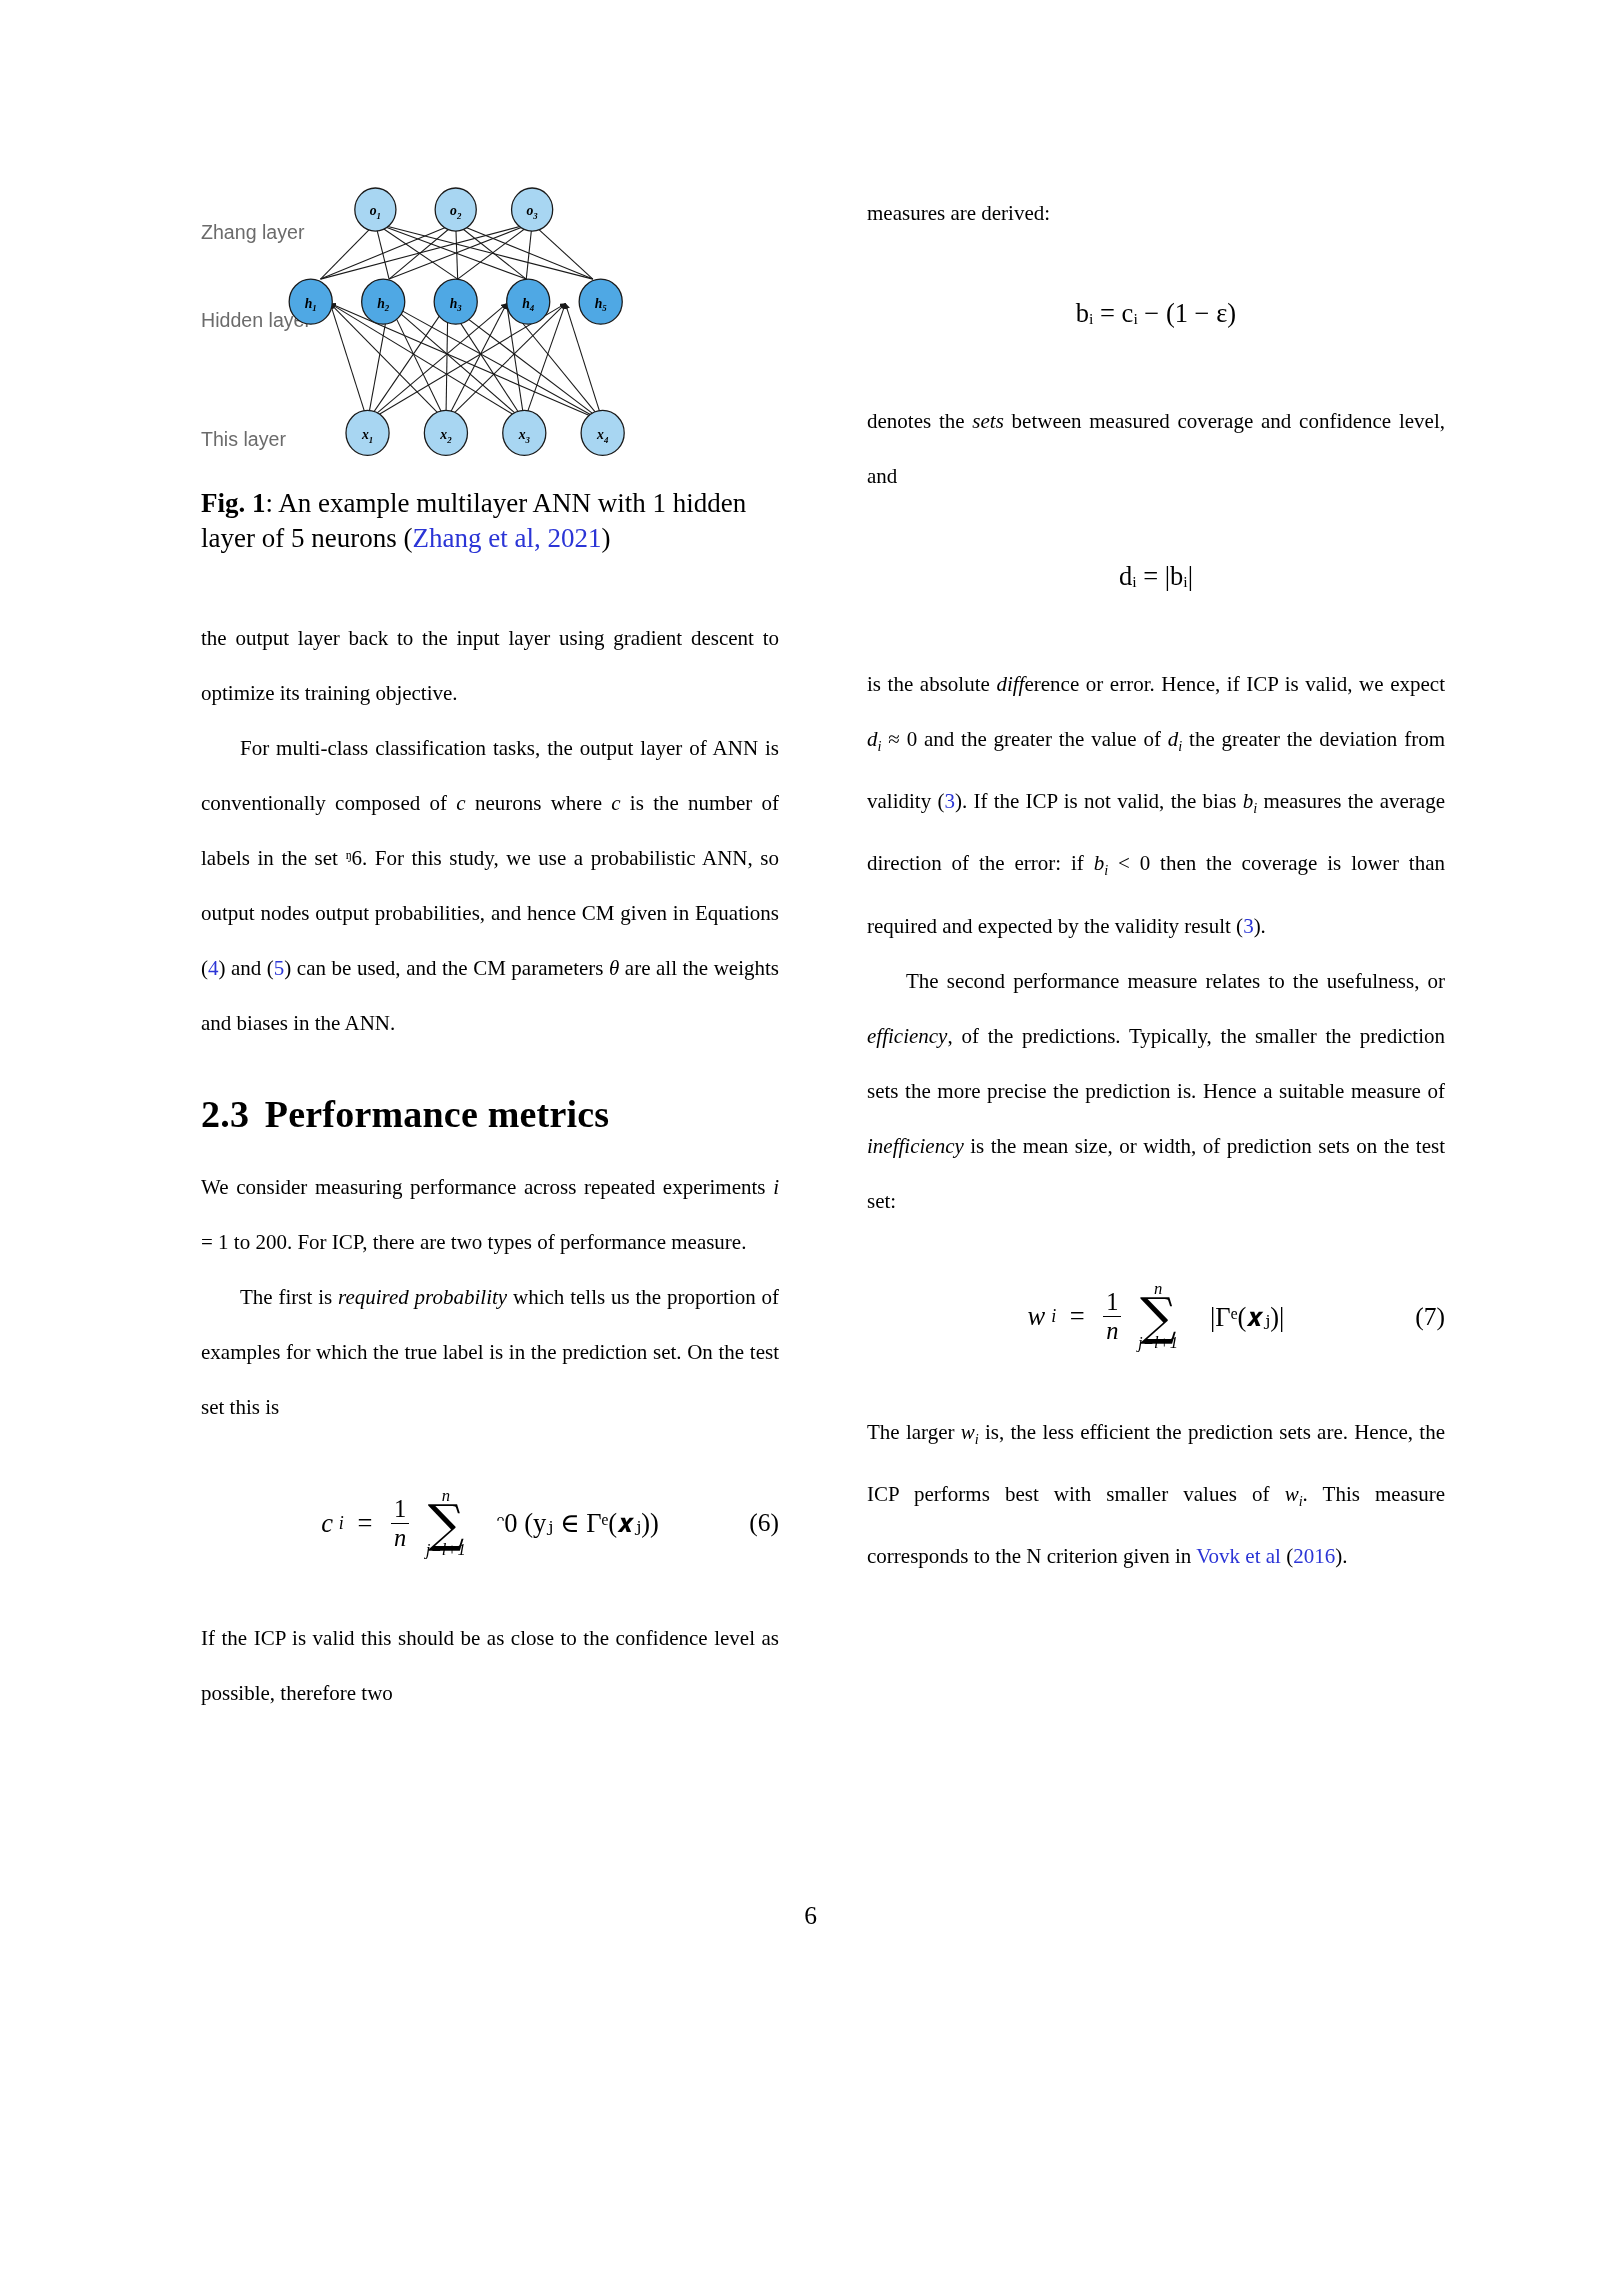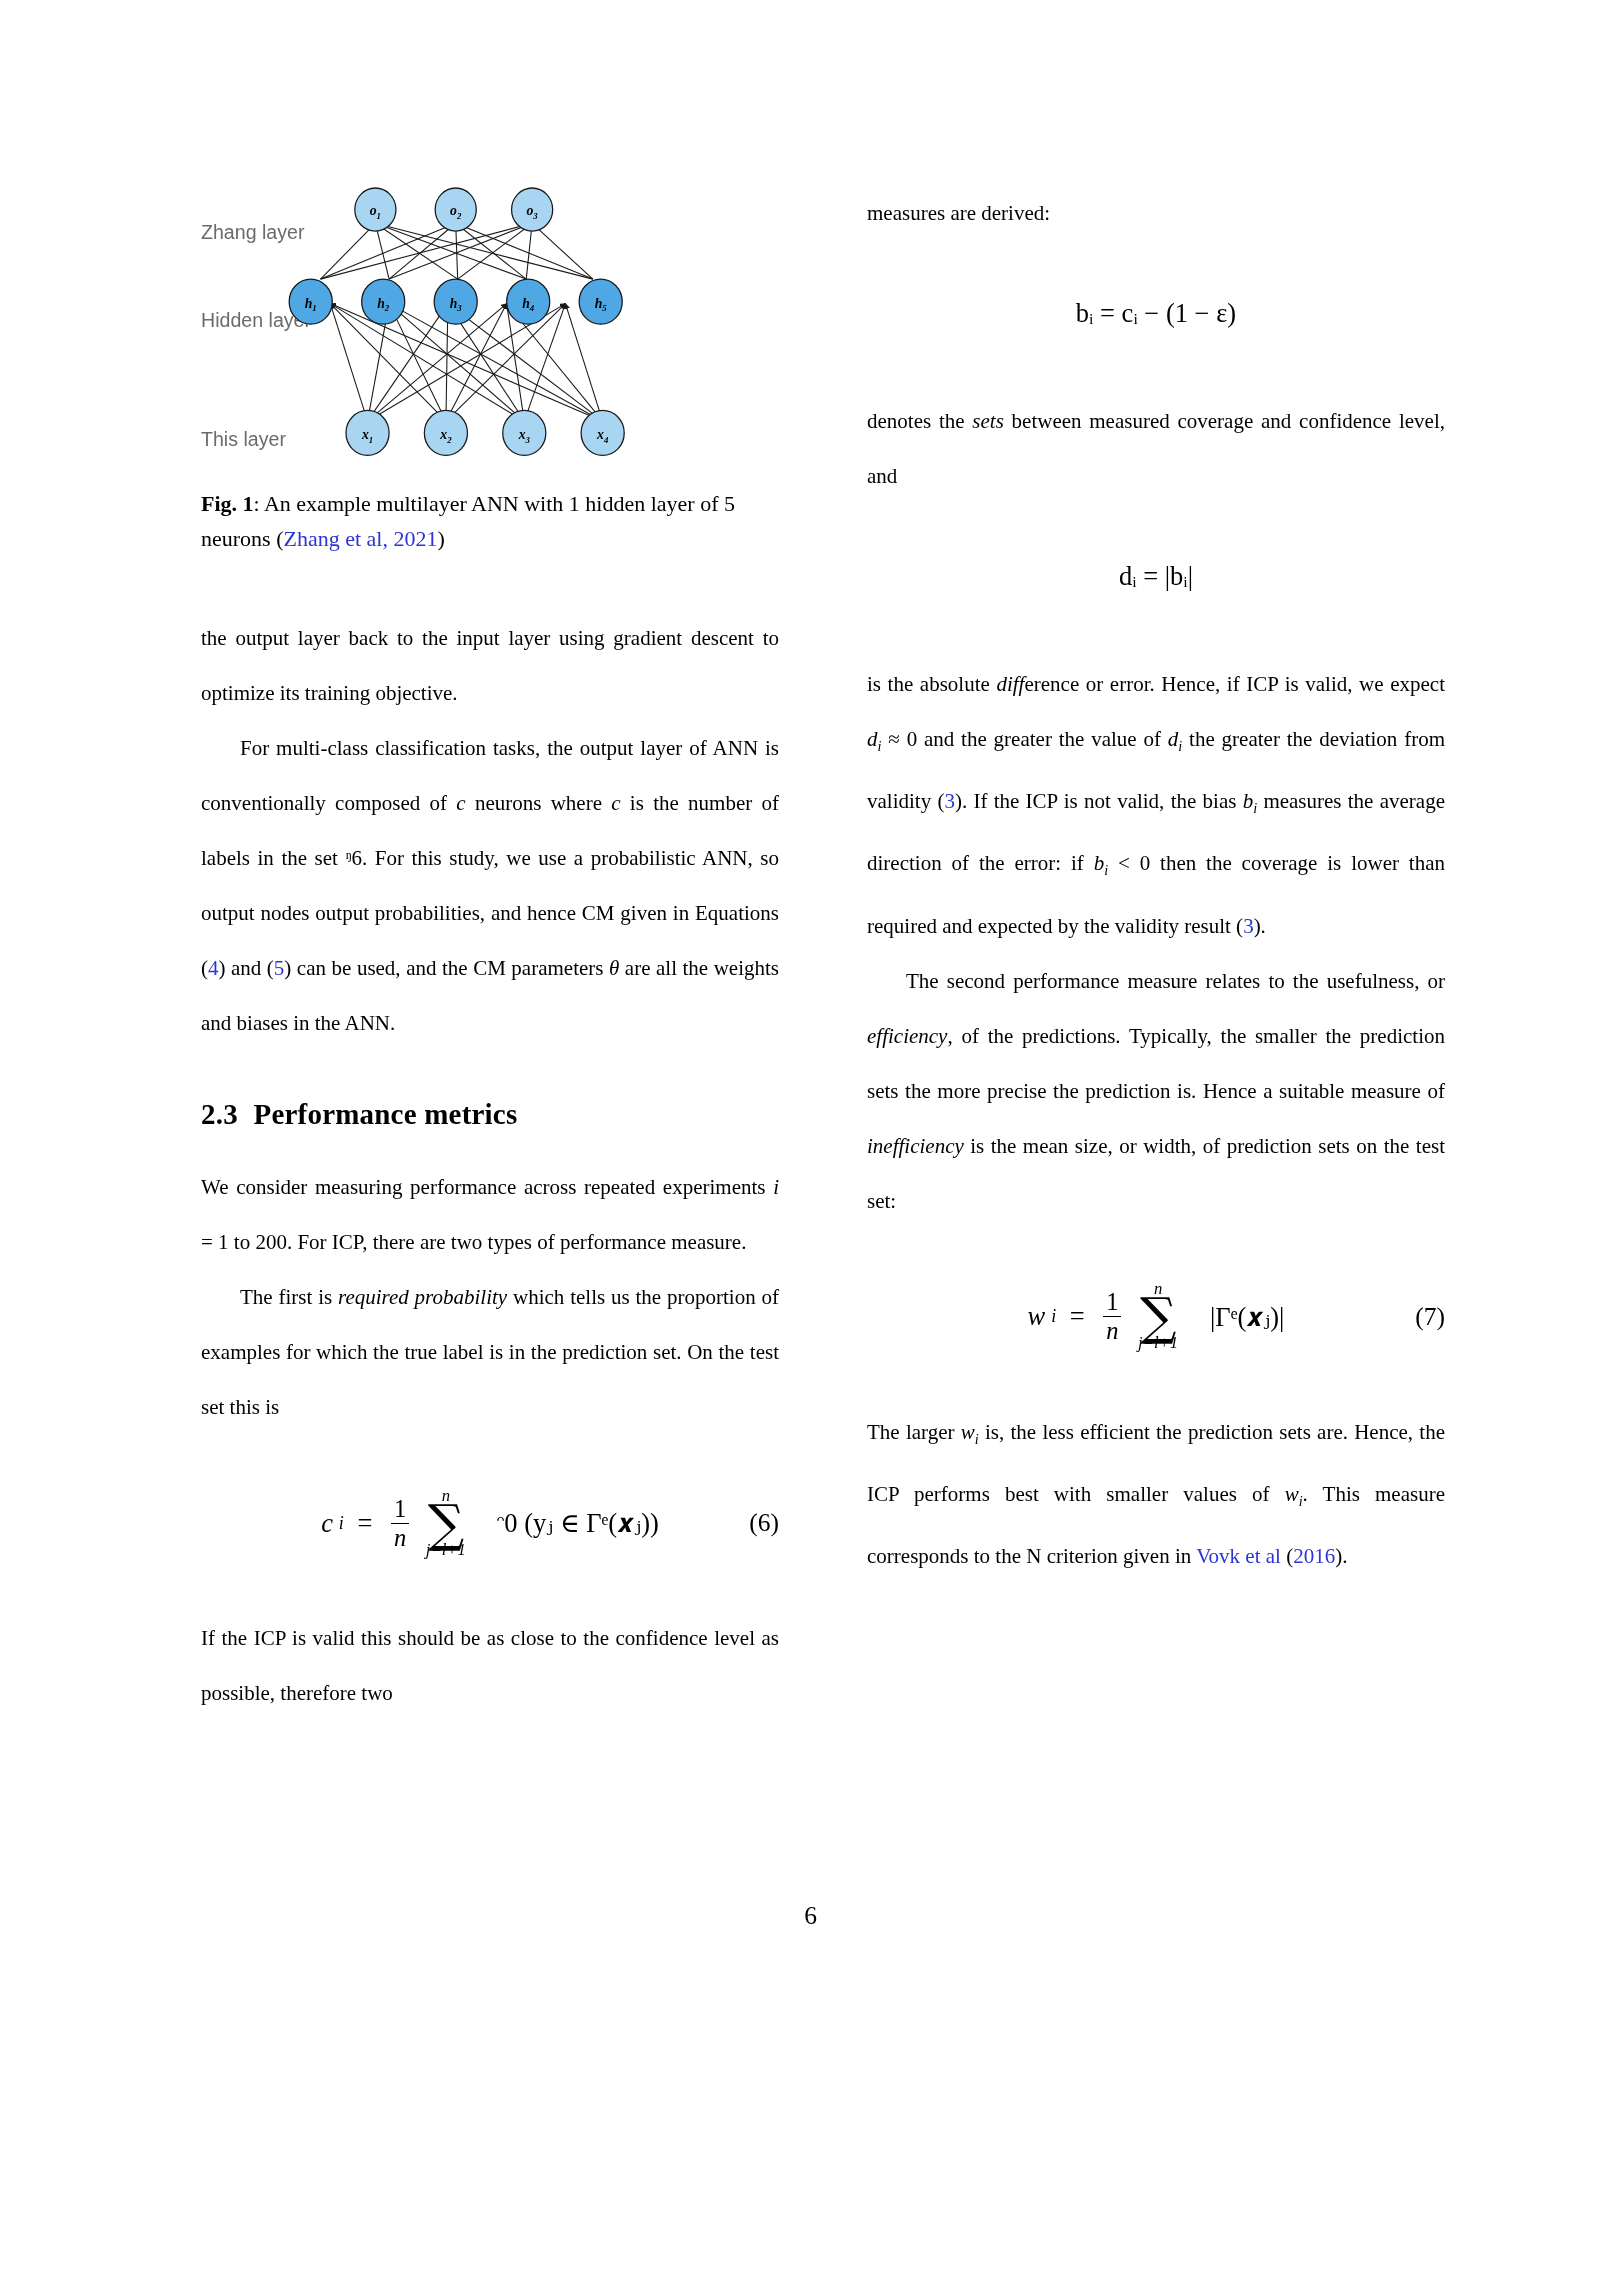--- a/index.html
+++ b/index.html
@@ -51,30 +51,30 @@
   }
   .fig-svg { position: absolute; left: 0; top: 0; }
   .layer-label {
     position: absolute;
     font-family: "Liberation Sans", "DejaVu Sans", sans-serif;
     font-size: 19.6px;
     color: #6b6b6b;
     white-space: nowrap;
   }
   .caption {
-    font-size: 22px;
+    font-size: 27px;
     line-height: 35px;
     text-align: left;
     margin: 5.9px 0 0 0;
   }
   .caption b { font-weight: bold; }
 
   
   h2.section {
-    font-size: 29px;
+    font-size: 38px;
     font-weight: bold;
     margin: 45px 0 27.4px 0;
     line-height: 37px;
     letter-spacing: 0.2px;
   }
   h2.section .num { margin-right: 15.7px; }
 
   
   .eq-block {
     position: relative;

